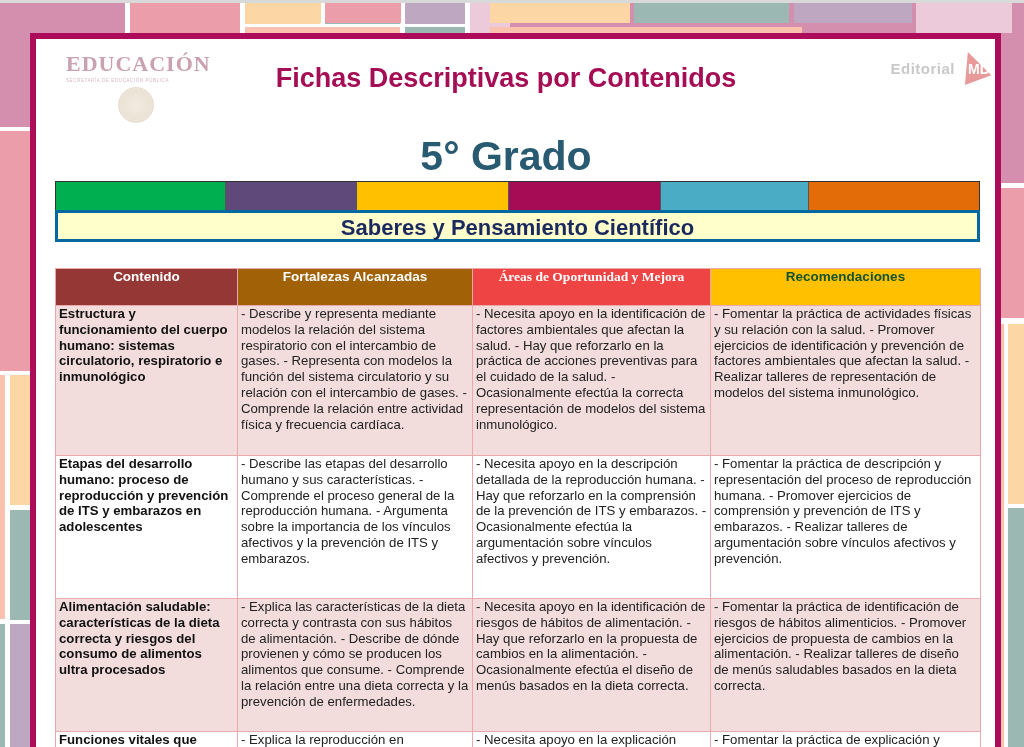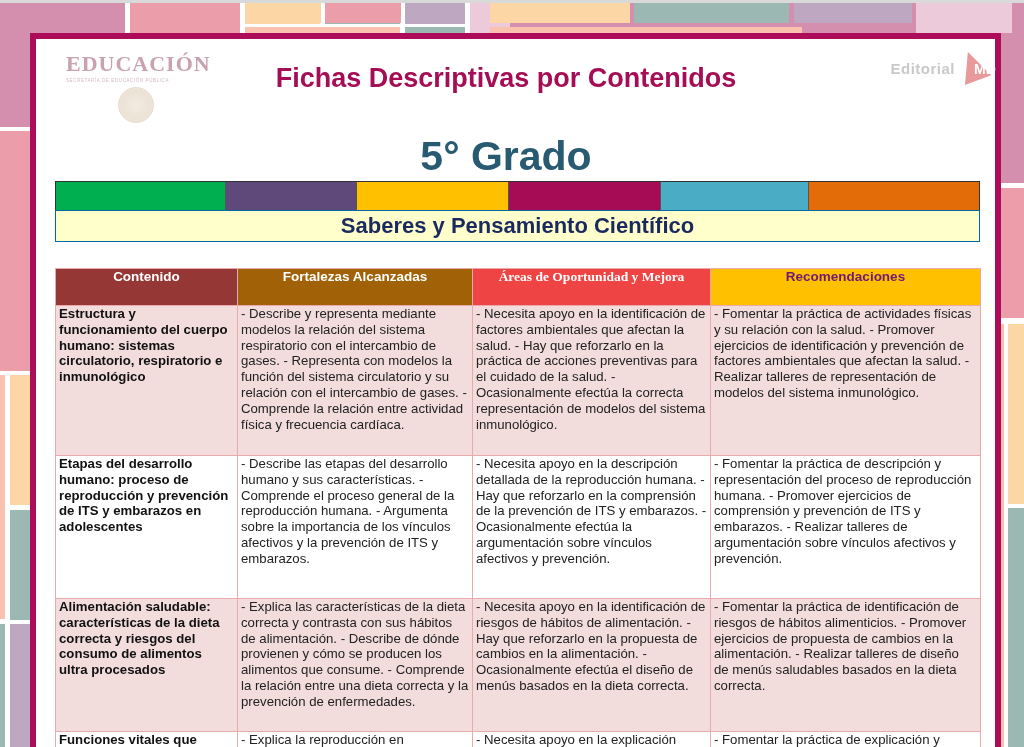--- a/index.html
+++ b/index.html
@@ -17,29 +17,29 @@
   }
   .logo-edu { position: absolute; left: 30px; top: 12px; width: 140px; text-align: left; }
   .logo-edu .name { font-family: "Liberation Serif", serif; font-size: 22px; font-weight: bold; color: #c9a1b1; letter-spacing: 1px; }
   .logo-edu .sub { font-size: 4.5px; color: #d4b8c4; letter-spacing: 0.6px; margin-top: 1px; }
   .logo-edu .seal { width: 36px; height: 36px; margin: 4px auto 0; border-radius: 50%; border: 1px solid #e8dcd0; background: radial-gradient(circle, #f2ebe2 0%, #ece2d5 60%, #f6f1ea 100%); }
 
   .logo-md { position: absolute; right: 10px; top: 12px; display: flex; align-items: center; }
   .logo-md .txt { font-size: 15px; font-weight: bold; color: #c9c9c9; letter-spacing: 0.5px; }
   .logo-md .mark { width: 28px; height: 34px; position: relative; margin-left: 2px; }
   .logo-md .mark .tri { position: absolute; left: 2px; top: 0; width: 0; height: 0; border-left: 14px solid transparent; border-right: 14px solid transparent; border-bottom: 30px solid #e89a9a; transform: rotate(-20deg); }
-  .logo-md .mark .m { position: absolute; left: 17px; top: 10px; font-size: 14px; font-weight: bold; color: #ffffff; }
+  .logo-md .mark .m { position: absolute; left: 11px; top: 10px; font-size: 14px; font-weight: bold; color: #ffffff; }
 
   .title { position: absolute; left: 200px; width: 540px; text-align: center; }
   .title .t1 { position: absolute; top: 24px; width: 100%; font-size: 27px; font-weight: bold; color: #a50d55; line-height: 31px; }
   .title .t2 { position: absolute; top: 94px; width: 100%; font-size: 41px; font-weight: bold; color: #285b72; }
 
   .color-bar { position: absolute; left: 19px; top: 142px; width: 925px; height: 29px; display: flex; border: 1px solid #333; border-bottom: none; }
   .color-bar div { height: 100%; border-right: 1px solid #555; }
-  .subject-bar { position: absolute; left: 19px; top: 171px; width: 925px; height: 32px; background: #ffffcc; border: 1px solid #0369a1; text-align: center; font-size: 22px; font-weight: bold; color: #1a2a5e; line-height: 30px; }
+  .subject-bar { position: absolute; left: 19px; top: 171px; width: 925px; height: 32px; background: #ffffcc; border: 3px solid #0369a1; text-align: center; font-size: 22px; font-weight: bold; color: #1a2a5e; line-height: 30px; }
 
   table.grid { position: absolute; left: 19px; top: 229px; width: 925px; border-collapse: collapse; table-layout: fixed; border-radius: 25px; }
   table.grid th, table.grid td { border: 1px solid #e9a9ad; vertical-align: top; font-size: 13.2px; line-height: 15.8px; padding: 0 3px; color: #222; }
   table.grid th { font-weight: bold; text-align: center; height: 37px; font-size: 13.5px; line-height: 16px; }
   table.grid td.content { font-weight: bold; text-align: left; color: #111; }
   tr.pink td { background: #f2dcdc; }
   tr.white td { background: #ffffff; }
 </style>
 </head>
 <body>
@@ -113,21 +113,21 @@
       <col style="width:182px">
         <col style="width:235px">
         <col style="width:238px">
         <col style="width:270px">
     </colgroup>
     <thead>
       <tr>
         <th id="h0" style="background: rgb(149, 55, 53); color: rgb(255, 255, 255);">Contenido</th>
         <th id="h1" style="background: #a16207; color: rgb(255, 255, 255);">Fortalezas Alcanzadas</th>
         <th id="h2" style="background: #ef4444; color: rgb(255, 255, 255); font-family: Liberation Serif, serif;">Áreas de Oportunidad y Mejora</th>
-        <th id="h3" style="background: rgb(255, 192, 0); color: #701a75;">Recomendaciones</th>
+        <th id="h3" style="background: rgb(255, 192, 0); color: #14532d;">Recomendaciones</th>
       </tr>
     </thead>
     <tbody>
       <tr class="pink" style="height:150px;">
         <td class="content">Estructura y funcionamiento del cuerpo humano: sistemas circulatorio, respiratorio e inmunológico</td>
         <td>- Describe y representa mediante modelos la relación del sistema respiratorio con el intercambio de gases. - Representa con modelos la función del sistema circulatorio y su relación con el intercambio de gases. - Comprende la relación entre actividad física y frecuencia cardíaca.</td>
         <td>- Necesita apoyo en la identificación de factores ambientales que afectan la salud. - Hay que reforzarlo en la práctica de acciones preventivas para el cuidado de la salud. - Ocasionalmente efectúa la correcta representación de modelos del sistema inmunológico.</td>
         <td>- Fomentar la práctica de actividades físicas y su relación con la salud. - Promover ejercicios de identificación y prevención de factores ambientales que afectan la salud. - Realizar talleres de representación de modelos del sistema inmunológico.</td>
       </tr>
       <tr class="white" style="height:143px;">

